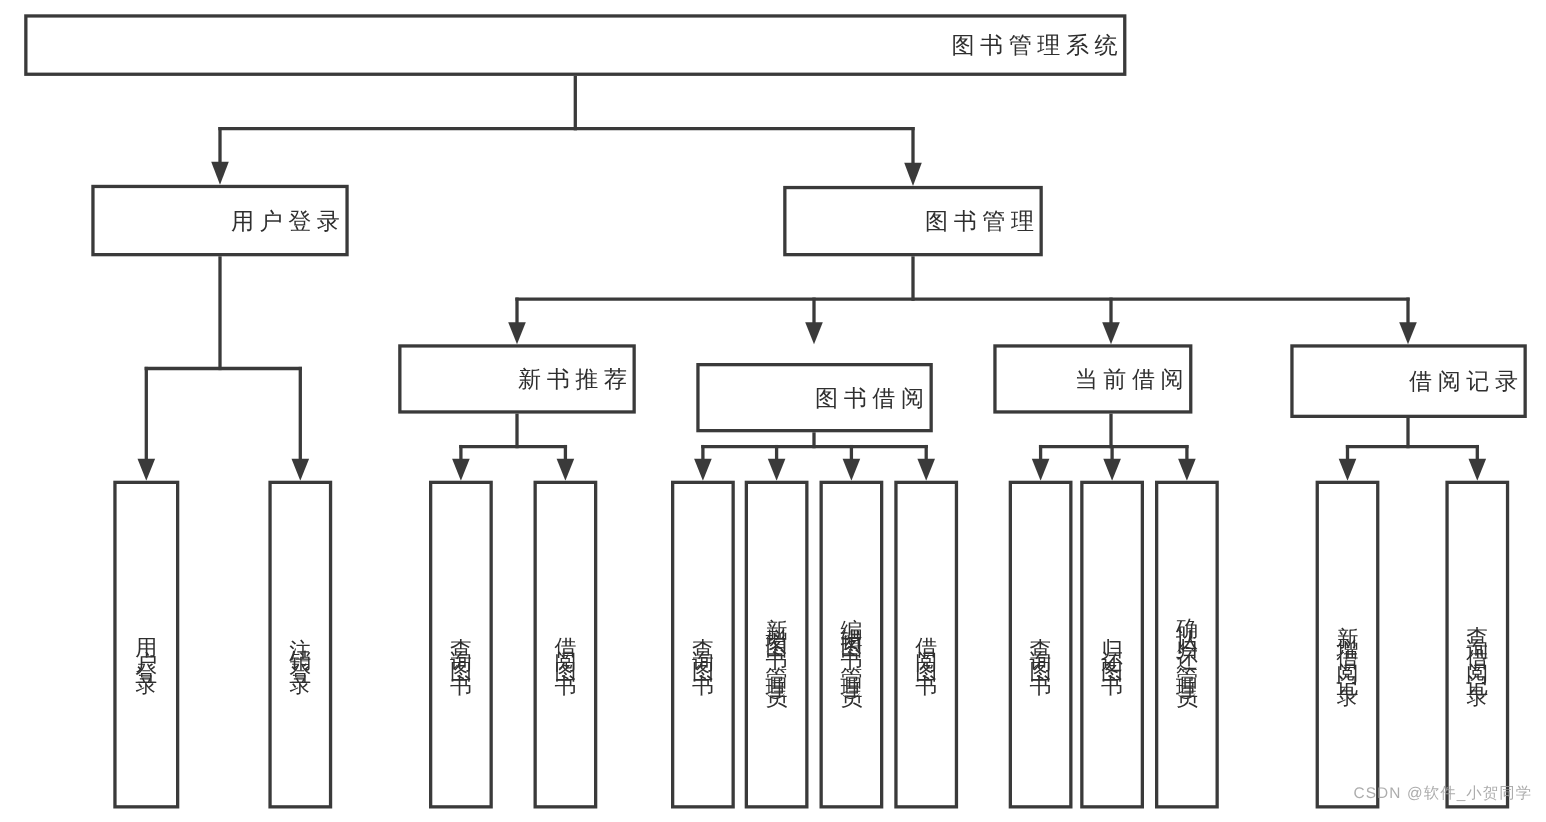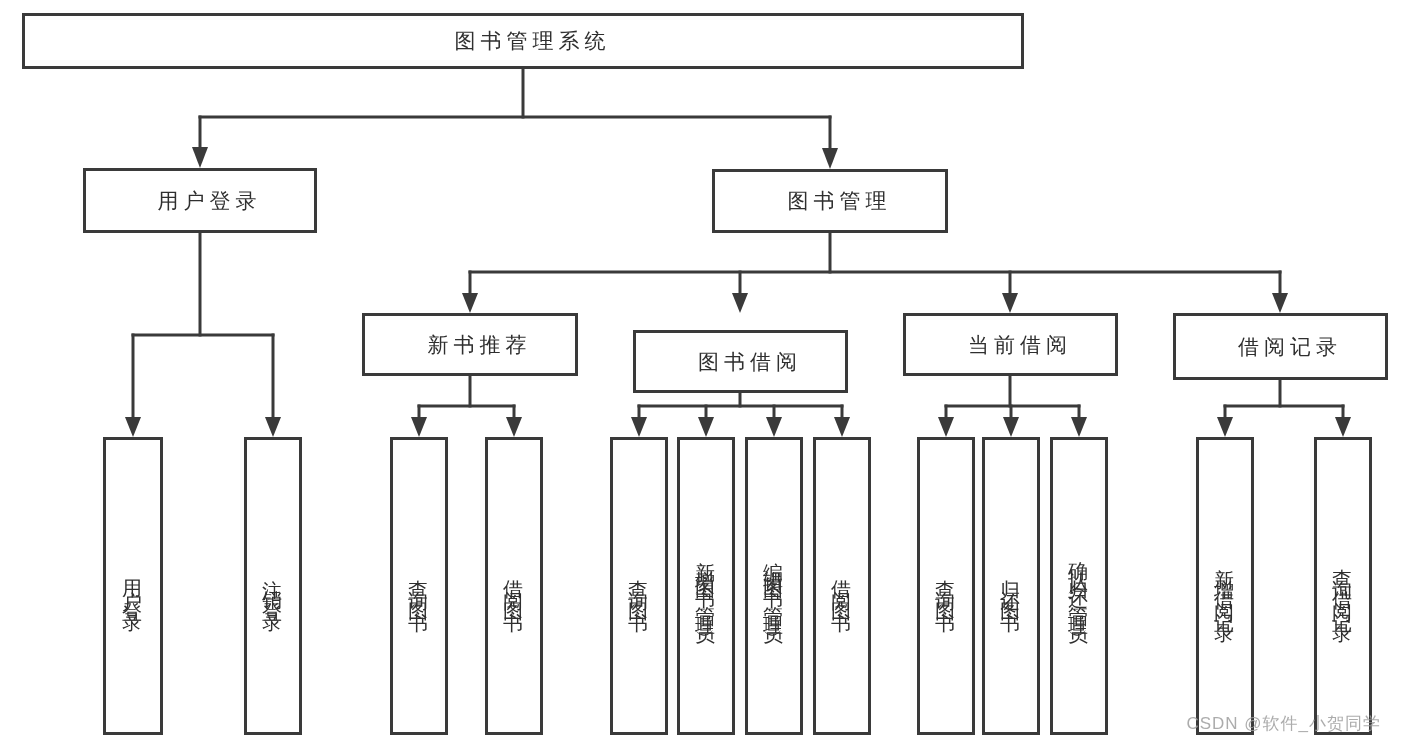--- a/index.html
+++ b/index.html
@@ -21,21 +21,21 @@
     top: 0;
     z-index: 1;
   }
   .hbox {
     position: absolute;
     box-sizing: border-box;
     border: 3px solid #3a3a3a;
     background: #ffffff;
     display: flex;
     align-items: center;
-    justify-content: center;
+    justify-content: flex-end;
     z-index: 2;
     padding-left: 14px;
   }
   .hbox .lbl {
     font-size: 21px;
     letter-spacing: 5px;
     color: #2f2f2f;
     white-space: nowrap;
     text-indent: 5px; 
   }
@@ -55,23 +55,23 @@
     font-size: 20px;
     letter-spacing: 11px;
     color: #2f2f2f;
     white-space: nowrap;
   }
   .vbox.dense .lbl {
     letter-spacing: 9px;
   }
   .watermark {
     position: absolute;
-    right: 24px;
+    right: 12px;
     top: 712px;
-    font-size: 17px;
+    font-size: 14px;
     letter-spacing: 1px;
     color: rgba(158, 158, 158, 0.85);
     z-index: 5;
     white-space: nowrap;
   }
 </style>
 </head>
 <body>
 
 <div class="canvas">
@@ -152,21 +152,21 @@
   <div class="hbox" style="left:712px; top:169px; width:236px; height:64px;">
     <span class="lbl">图书管理</span>
   </div>
 
   <div class="hbox" style="left:362px; top:313px; width:216px; height:63px;">
     <span class="lbl">新书推荐</span>
   </div>
   <div class="hbox" style="left:633px; top:330px; width:215px; height:63px;">
     <span class="lbl">图书借阅</span>
   </div>
-  <div class="hbox" style="left:903px; top:313px; width:215px; height:63px;">
+  <div class="hbox" style="left:903px; top:313px; width:181px; height:63px;">
     <span class="lbl">当前借阅</span>
   </div>
   <div class="hbox" style="left:1173px; top:313px; width:215px; height:67px;">
     <span class="lbl">借阅记录</span>
   </div>
 
   <div class="vbox" style="left:103px; top:437px; width:60px; height:298px;">
     <span class="lbl">用户登录</span>
   </div>
   <div class="vbox" style="left:244px; top:437px; width:58px; height:298px;">

